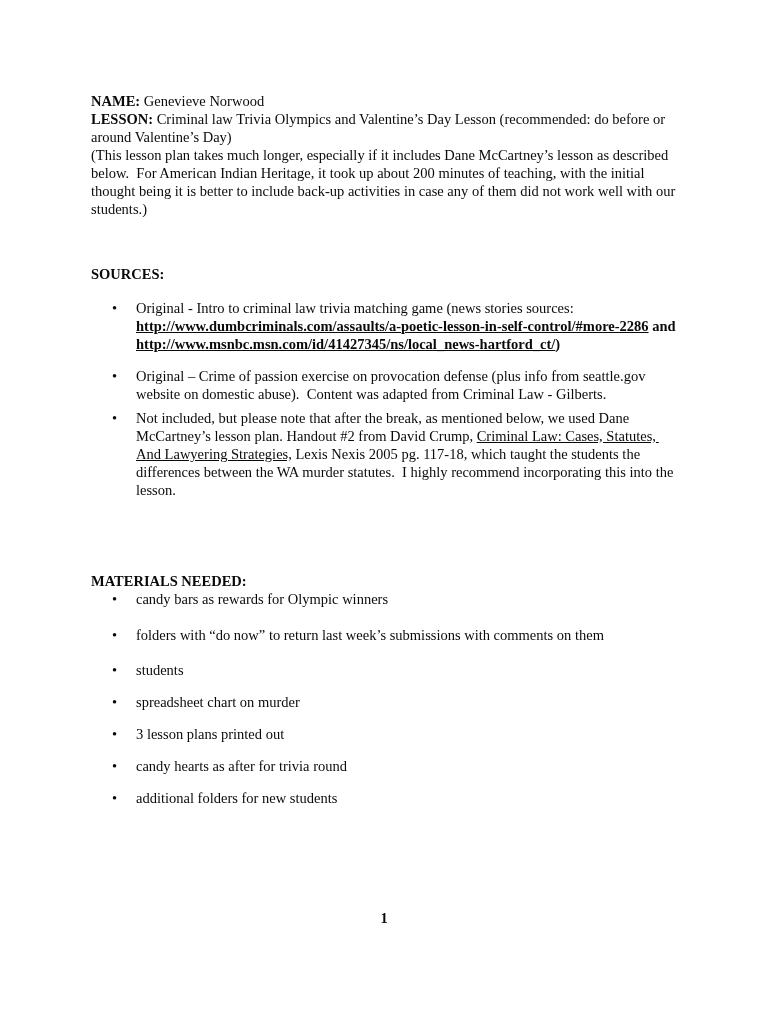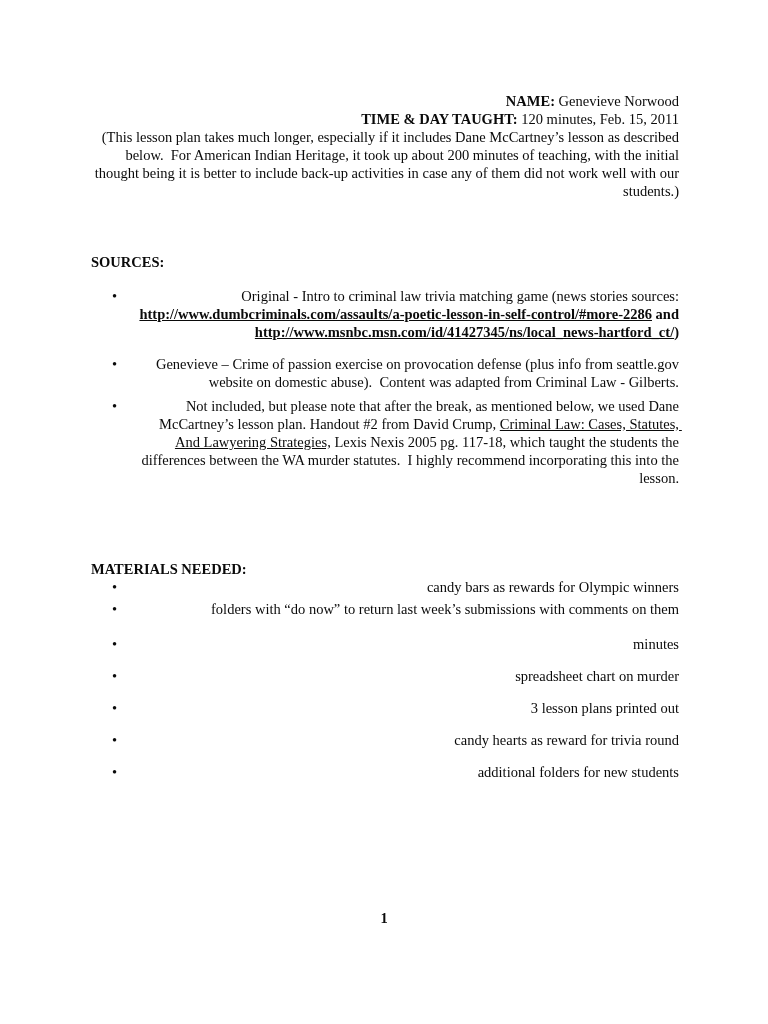--- a/index.html
+++ b/index.html
@@ -22,84 +22,84 @@
     position: absolute;
     left: 91px;
     width: 588px;
   }
   p, h2, ul, li {
     margin: 0;
     padding: 0;
     font-size: inherit;
     line-height: inherit;
   }
-  .txt { white-space: pre-wrap; text-align: right; }
+  .txt { white-space: pre-wrap; }
   .b  { font-weight: bold; }
   .u  { text-decoration: underline; }
   .url {
     font-weight: bold;
     text-decoration: underline;
     white-space: nowrap;
     color: #0a0a0a;
   }
-  h2.hd { font-weight: bold; }
+  h2.hd { font-weight: bold; margin-top: 12px; }
   ul.blt { list-style: none; }
   ul.blt > li {
     position: relative;
     padding-left: 45px;
   }
   ul.blt > li::before {
     content: "\2022";
     position: absolute;
     left: 21px;
     top: 0;
   }
   
   .mt2  { margin-top: 16px; }
-  .mt4  { margin-top: 4px; }
+  .mt4  { margin-top: 18px; }
   .mt13 { margin-top: 6px; }
   .mt14 { margin-top: 14px; }
   .mt17 { margin-top: 17px; }
   .footer {
     position: absolute;
     top: 909px;
     left: 0;
     width: 768px;
     text-align: center;
     font-weight: bold;
   }
 </style>
 </head>
 <body>
 
 <div class="page">
 
   <section class="abs" style="top:92px">
     <p class="txt"><span class="b">NAME:</span><span> Genevieve Norwood</span></p>
-    <p class="txt"><span class="b">TIME &amp; DAY TAUGHT:</span><span> 120 minutes, Feb. 15, 2011</span></p>
+    <p class="txt"><span class="b">LESSON:</span><span> Criminal law Trivia Olympics and Valentine’s Day Lesson (recommended: do before or around Valentine’s Day)</span></p>
     <p class="txt">(This lesson plan takes much longer, especially if it includes Dane McCartney’s lesson as described below.  For American Indian Heritage, it took up about 200 minutes of teaching, with the initial thought being it is better to include back-up activities in case any of them did not work well with our students.)</p>
   </section>
 
   <section class="abs" style="top:253px">
     <h2 class="hd">SOURCES:</h2>
     <ul class="blt">
       <li class="txt mt2"><span>Original - Intro to criminal law trivia matching game (news stories sources: </span><span class="url">http://www.dumbcriminals.com/assaults/a-poetic-lesson-in-self-control/#more-2286</span><span class="b"> and </span><span class="url">http://www.msnbc.msn.com/id/41427345/ns/local_news-hartford_ct/</span><span class="b">)</span></li>
-      <li class="txt mt14">Genevieve – Crime of passion exercise on provocation defense (plus info from seattle.gov website on domestic abuse).  Content was adapted from Criminal Law - Gilberts.</li>
+      <li class="txt mt14">Original – Crime of passion exercise on provocation defense (plus info from seattle.gov website on domestic abuse).  Content was adapted from Criminal Law - Gilberts.</li>
       <li class="txt mt13"><span>Not included, but please note that after the break, as mentioned below, we used Dane McCartney’s lesson plan. Handout #2 from David Crump, </span><span class="u">Criminal Law: Cases, Statutes, And Lawyering Strategies,</span><span> Lexis Nexis 2005 pg. 117-18, which taught the students the differences between the WA murder statutes.  I highly recommend incorporating this into the lesson.</span></li>
     </ul>
   </section>
 
   <section class="abs" style="top:560px">
     <h2 class="hd">MATERIALS NEEDED:</h2>
     <ul class="blt">
       <li class="txt">candy bars as rewards for Olympic winners</li>
       <li class="txt mt4">folders with “do now” to return last week’s submissions with comments on them</li>
-      <li class="txt mt17">minutes</li>
+      <li class="txt mt17">students</li>
       <li class="txt mt14">spreadsheet chart on murder</li>
       <li class="txt mt14">3 lesson plans printed out</li>
-      <li class="txt mt14">candy hearts as reward for trivia round</li>
+      <li class="txt mt14">candy hearts as after for trivia round</li>
       <li class="txt mt14">additional folders for new students</li>
     </ul>
   </section>
 
   <div class="footer">1</div>
 
 </div>
 
 </body></html>

